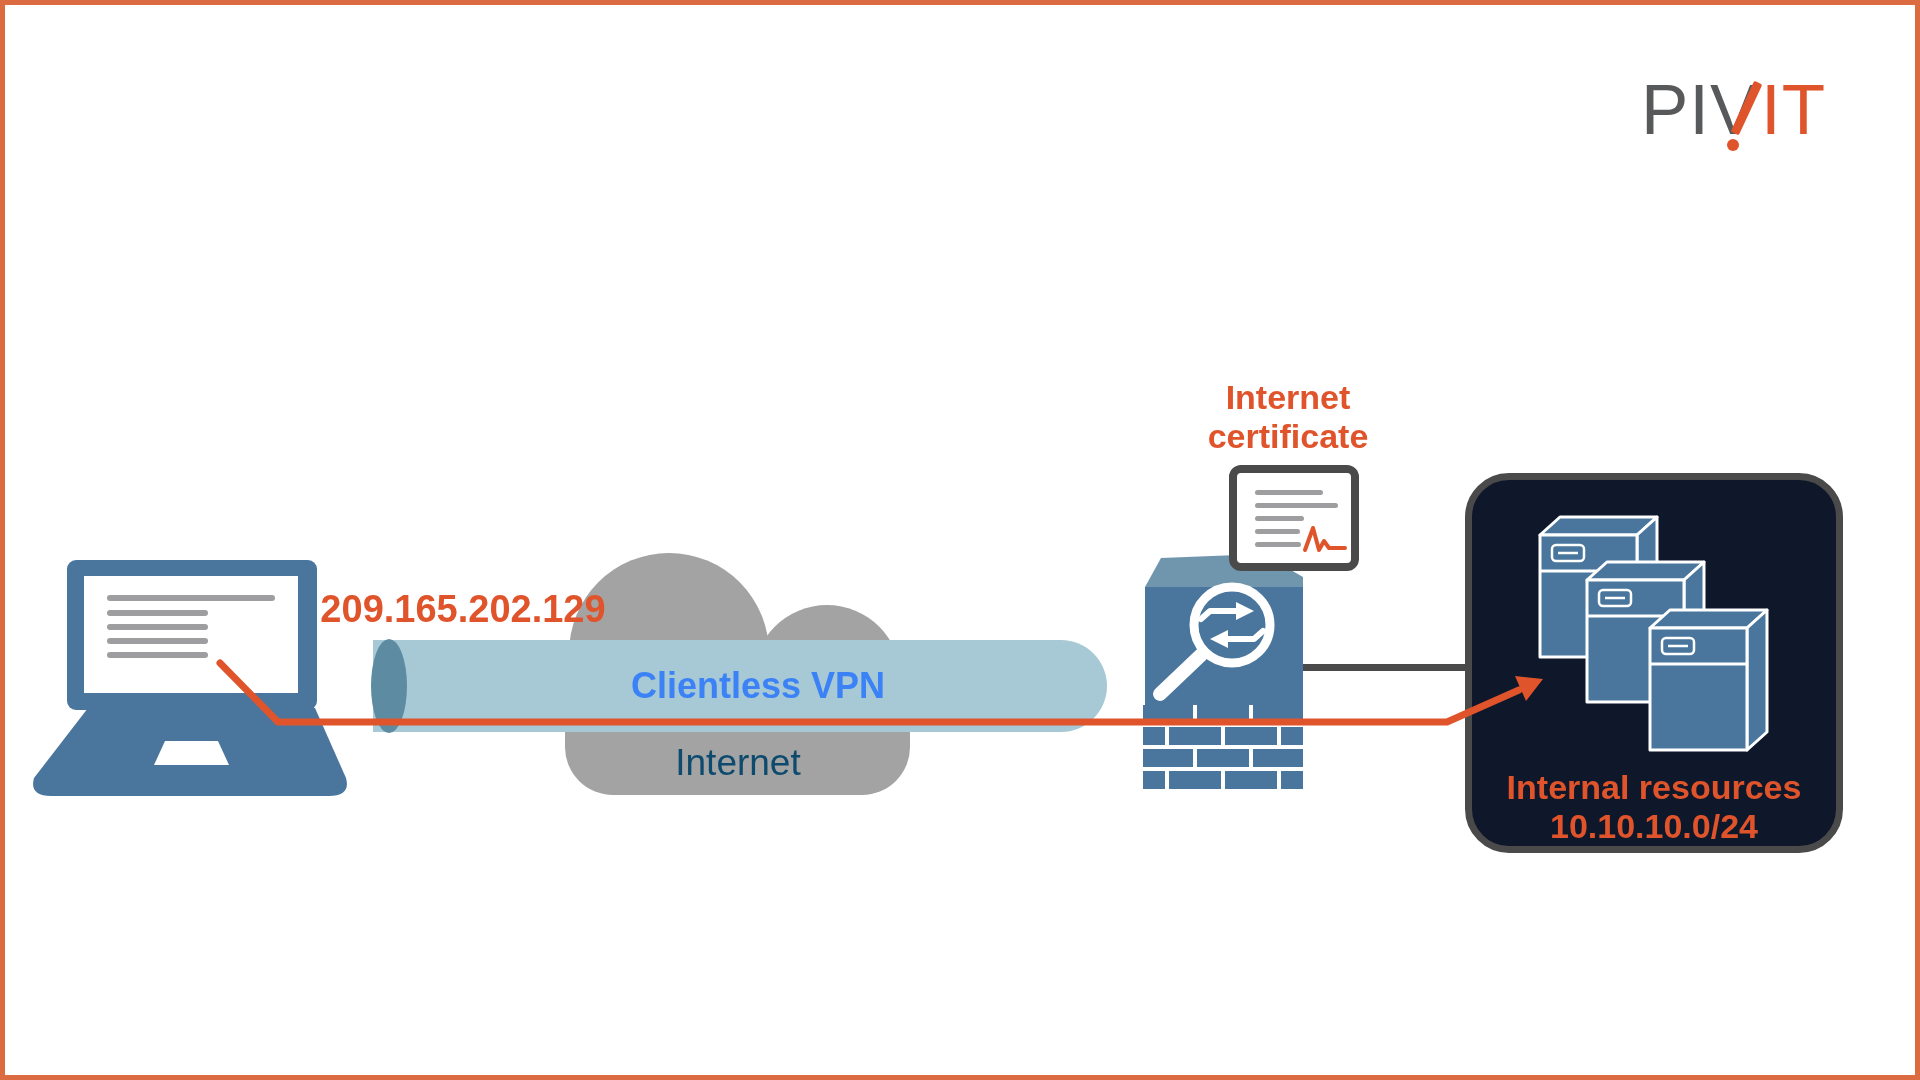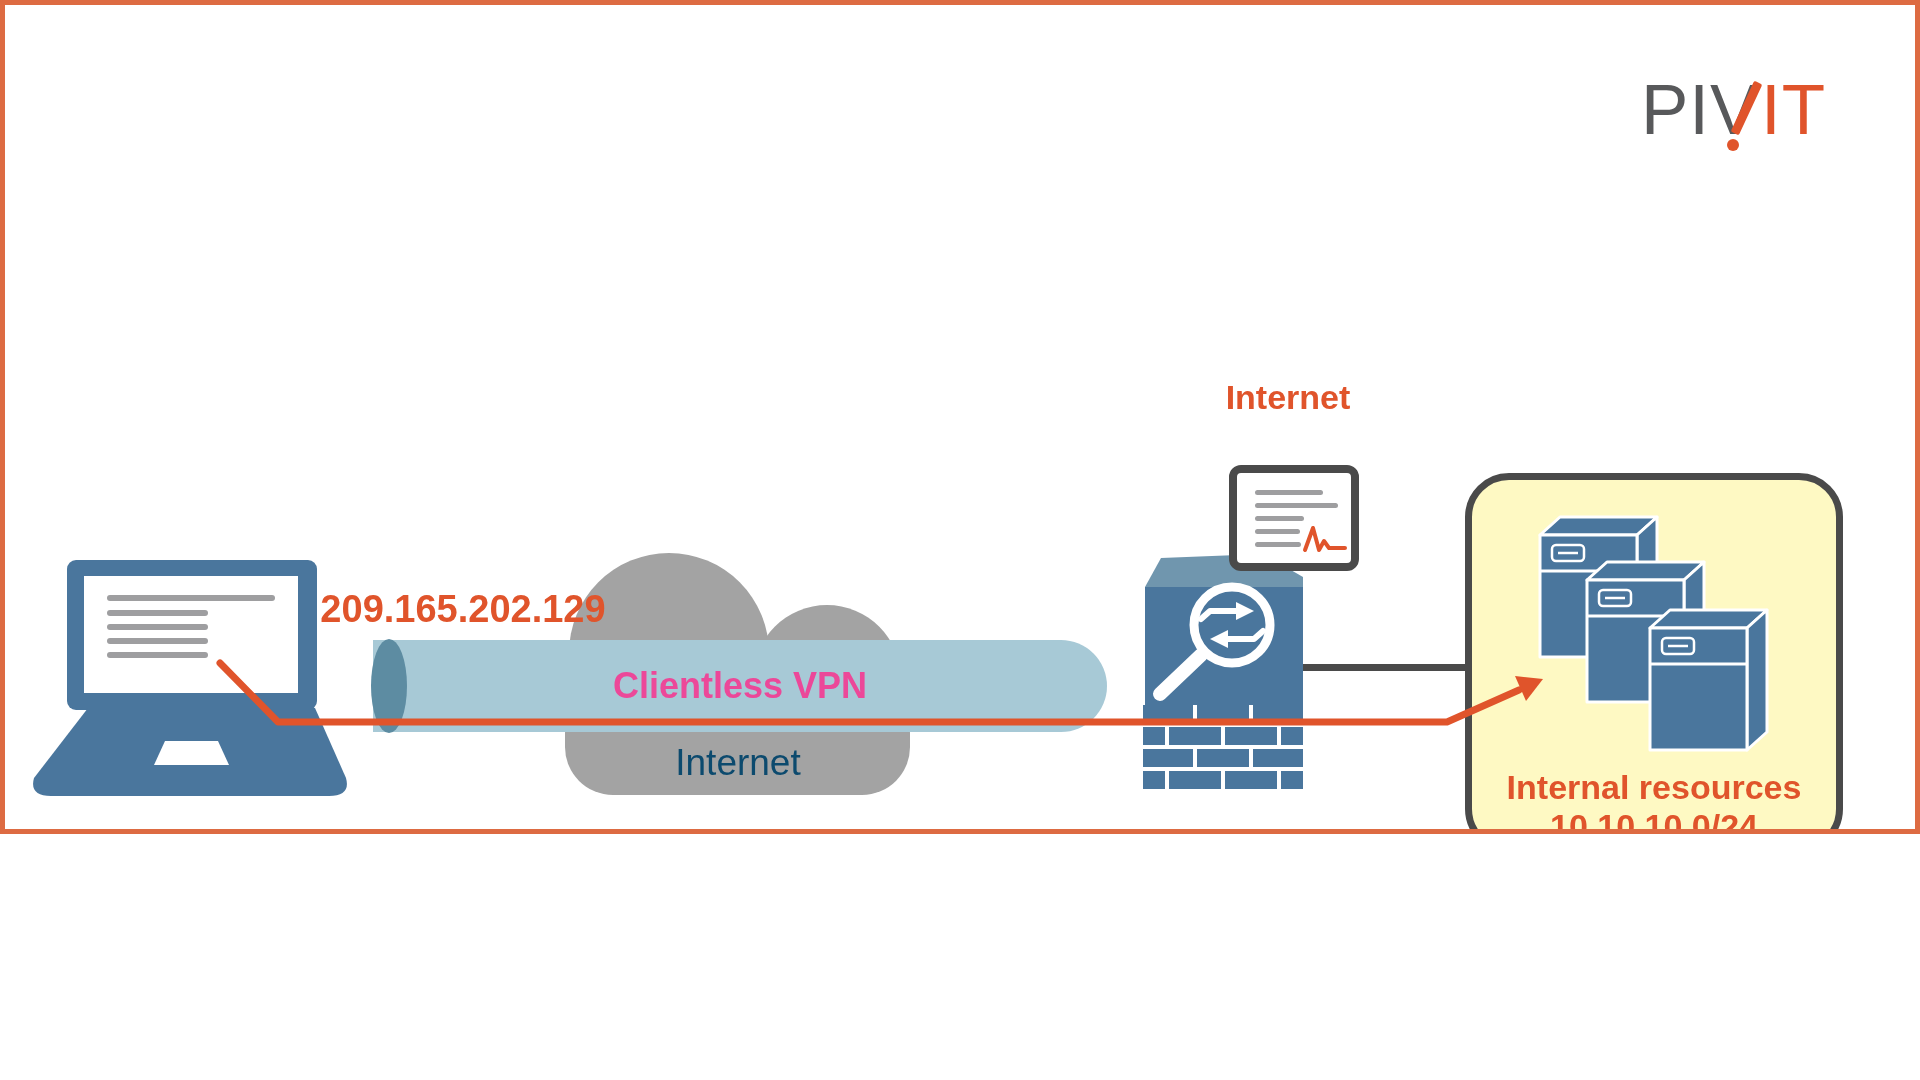--- a/index.html
+++ b/index.html
@@ -1,18 +1,18 @@
 <!DOCTYPE html>
 <html><head>
 <meta charset="utf-8">
 <style>
   html,body{margin:0;padding:0;background:#fff;}
   .canvas{
     position:relative;
-    width:1920px;height:834px;
+    width:1920px;height:1080px;
     box-sizing:border-box;
     border:5px solid #DD6B42;
     background:#fff;
     font-family:"Liberation Sans",sans-serif;
     overflow:hidden;
   }
   .abs{position:absolute;}
   .orange-text{color:#E0542B;font-weight:700;}
   .label-center{text-align:center;line-height:1.14;}
 
@@ -20,33 +20,33 @@
   .brand{left:1636px;top:62px;width:200px;height:90px;}
   .brand-gray{position:absolute;left:0;top:0;font-size:71px;font-weight:400;color:#58595B;letter-spacing:1px;line-height:86px;}
   .brand-orange-txt{position:absolute;left:120px;top:0;font-size:71px;font-weight:400;color:#E0542B;letter-spacing:1px;line-height:86px;}
   .brand-slash{position:absolute;left:101px;top:13px;width:9px;height:56px;background:#E0542B;transform:rotate(25deg);border-radius:2px;}
   .brand-dot{position:absolute;left:86px;top:72px;width:12px;height:12px;border-radius:50%;background:#E0542B;}
 
   
   .ip-left{left:308px;top:583px;width:300px;font-size:38px;}
   .ip-right{left:856px;top:583px;width:300px;font-size:38px;}
   .web-portal{left:35px;top:818px;width:300px;font-size:36px;}
-  .tunnel-label{left:535px;top:660px;width:400px;font-size:36px;font-weight:700;color:#ec4899;}
+  .tunnel-label{left:553px;top:660px;width:400px;font-size:36px;font-weight:700;color:#3b82f6;}
   .cloud-label{left:583px;top:737px;width:300px;font-size:37px;font-weight:400;color:#0c4a6e;}
   .cert-label{left:1143px;top:373px;width:280px;font-size:34px;}
   .internal-label{left:0;right:0;top:288px;font-size:34px;}
 
   .shapes,.overlay{left:0;top:0;}
   .overlay{pointer-events:none;}
 
   
   .internal-box{
     left:1460px;top:468px;width:378px;height:380px;
     box-sizing:border-box;border:7px solid #4A4A4A;border-radius:44px;
-    background:#fef9c3;
+    background:#0f172a;
   }
   .servers-svg{position:absolute;left:0;top:0;}
 </style>
 </head>
 <body>
 
 <div class="canvas">
 
   <svg class="abs shapes" width="1920" height="1080" viewBox="0 0 1920 1080">
 
@@ -131,20 +131,21 @@
   </div>
 
   <div class="abs orange-text label-center ip-left">209.165.202.129</div>
 
   <div class="abs label-center tunnel-label">Clientless VPN</div>
   <div class="abs label-center cloud-label">Internet</div>
 
 
   <div class="abs orange-text label-center cert-label">
     <div>Internet</div>
+    <div>certificate</div>
   </div>
 
   <div class="abs internal-box">
     <svg class="servers-svg" width="364" height="366" viewBox="1467 475 364 366">
       <g stroke="#fff" stroke-width="3" stroke-linejoin="round">
 
         <g>
           <polygon points="1535,530 1555,512 1652,512 1632,530" fill="#4A769D"></polygon>
           <polygon points="1632,530 1652,512 1652,634 1632,652" fill="#4A769D"></polygon>
           <rect x="1535" y="530" width="97" height="122" fill="#4A769D"></rect>

